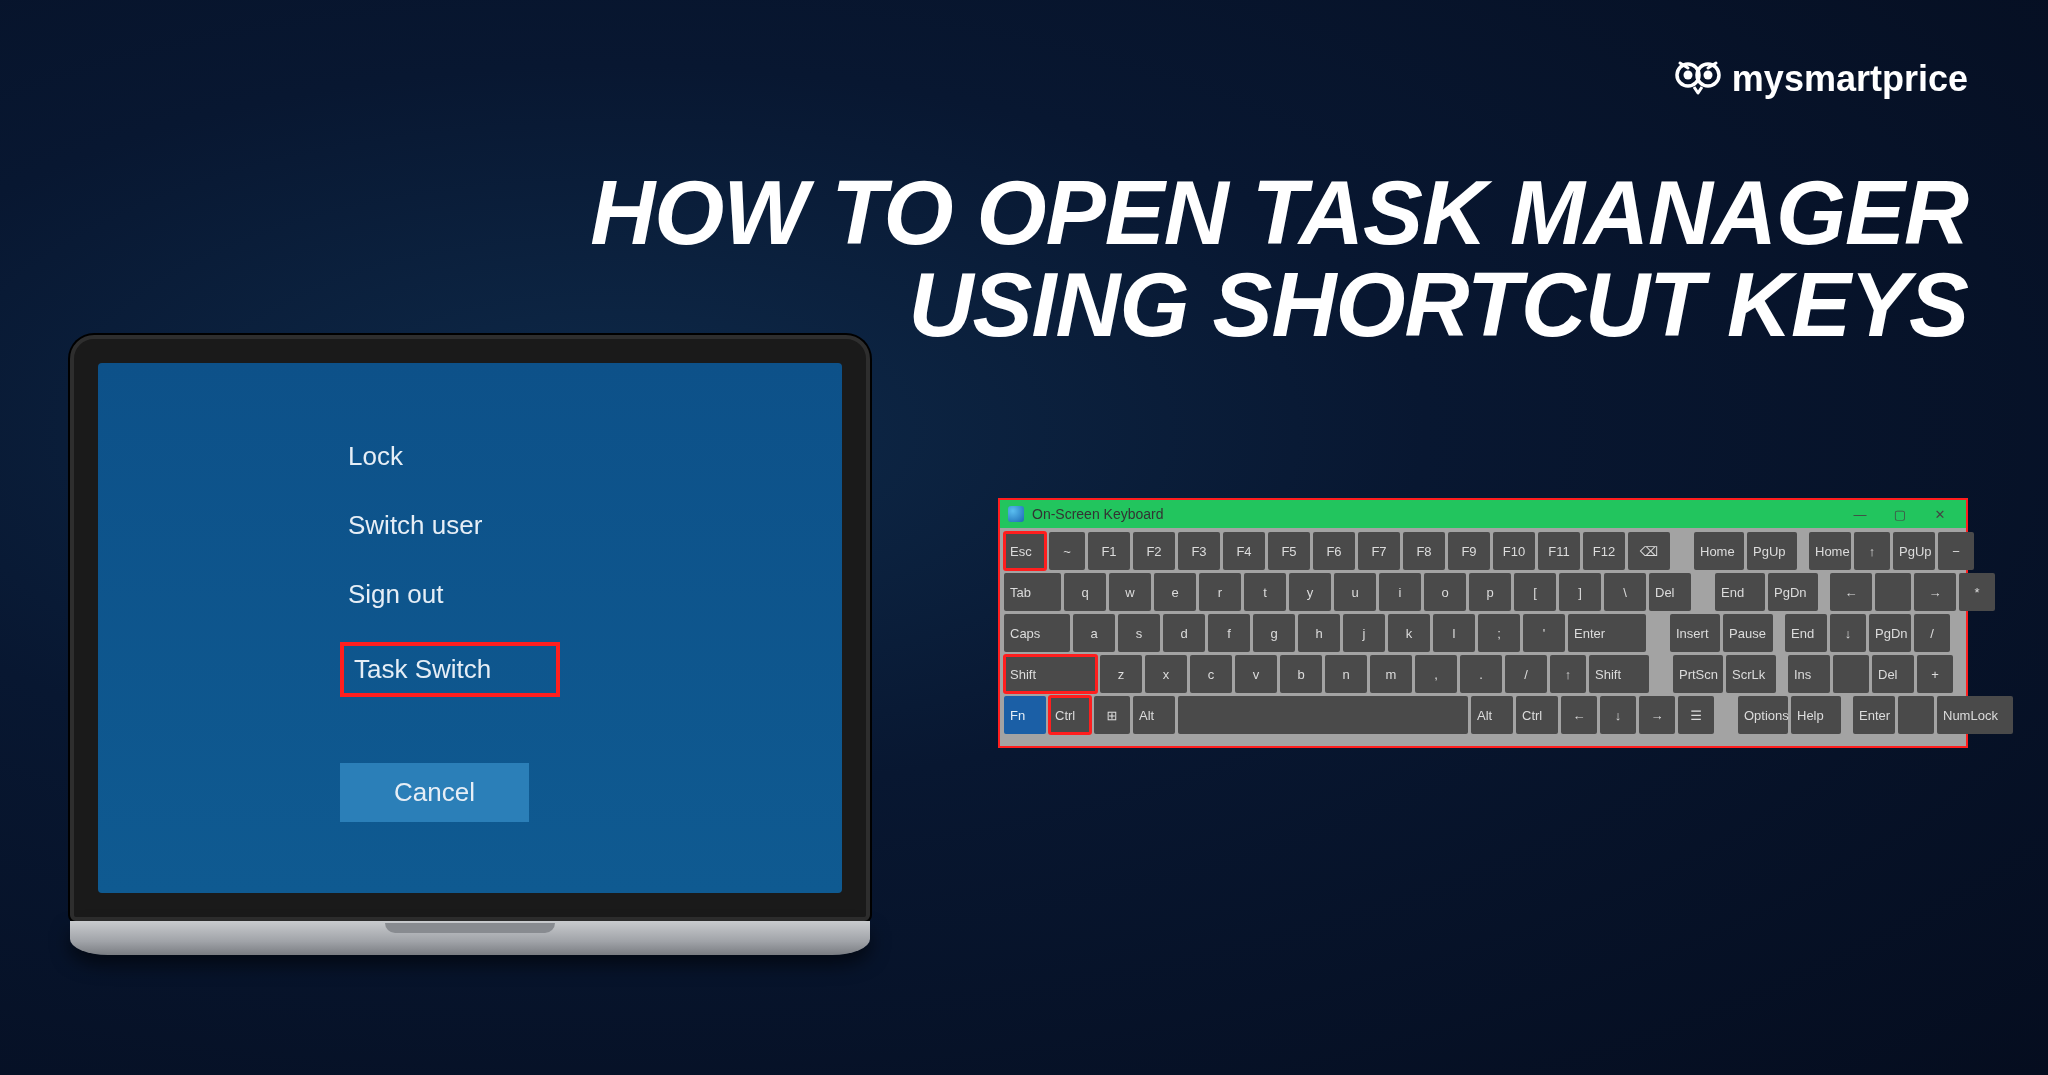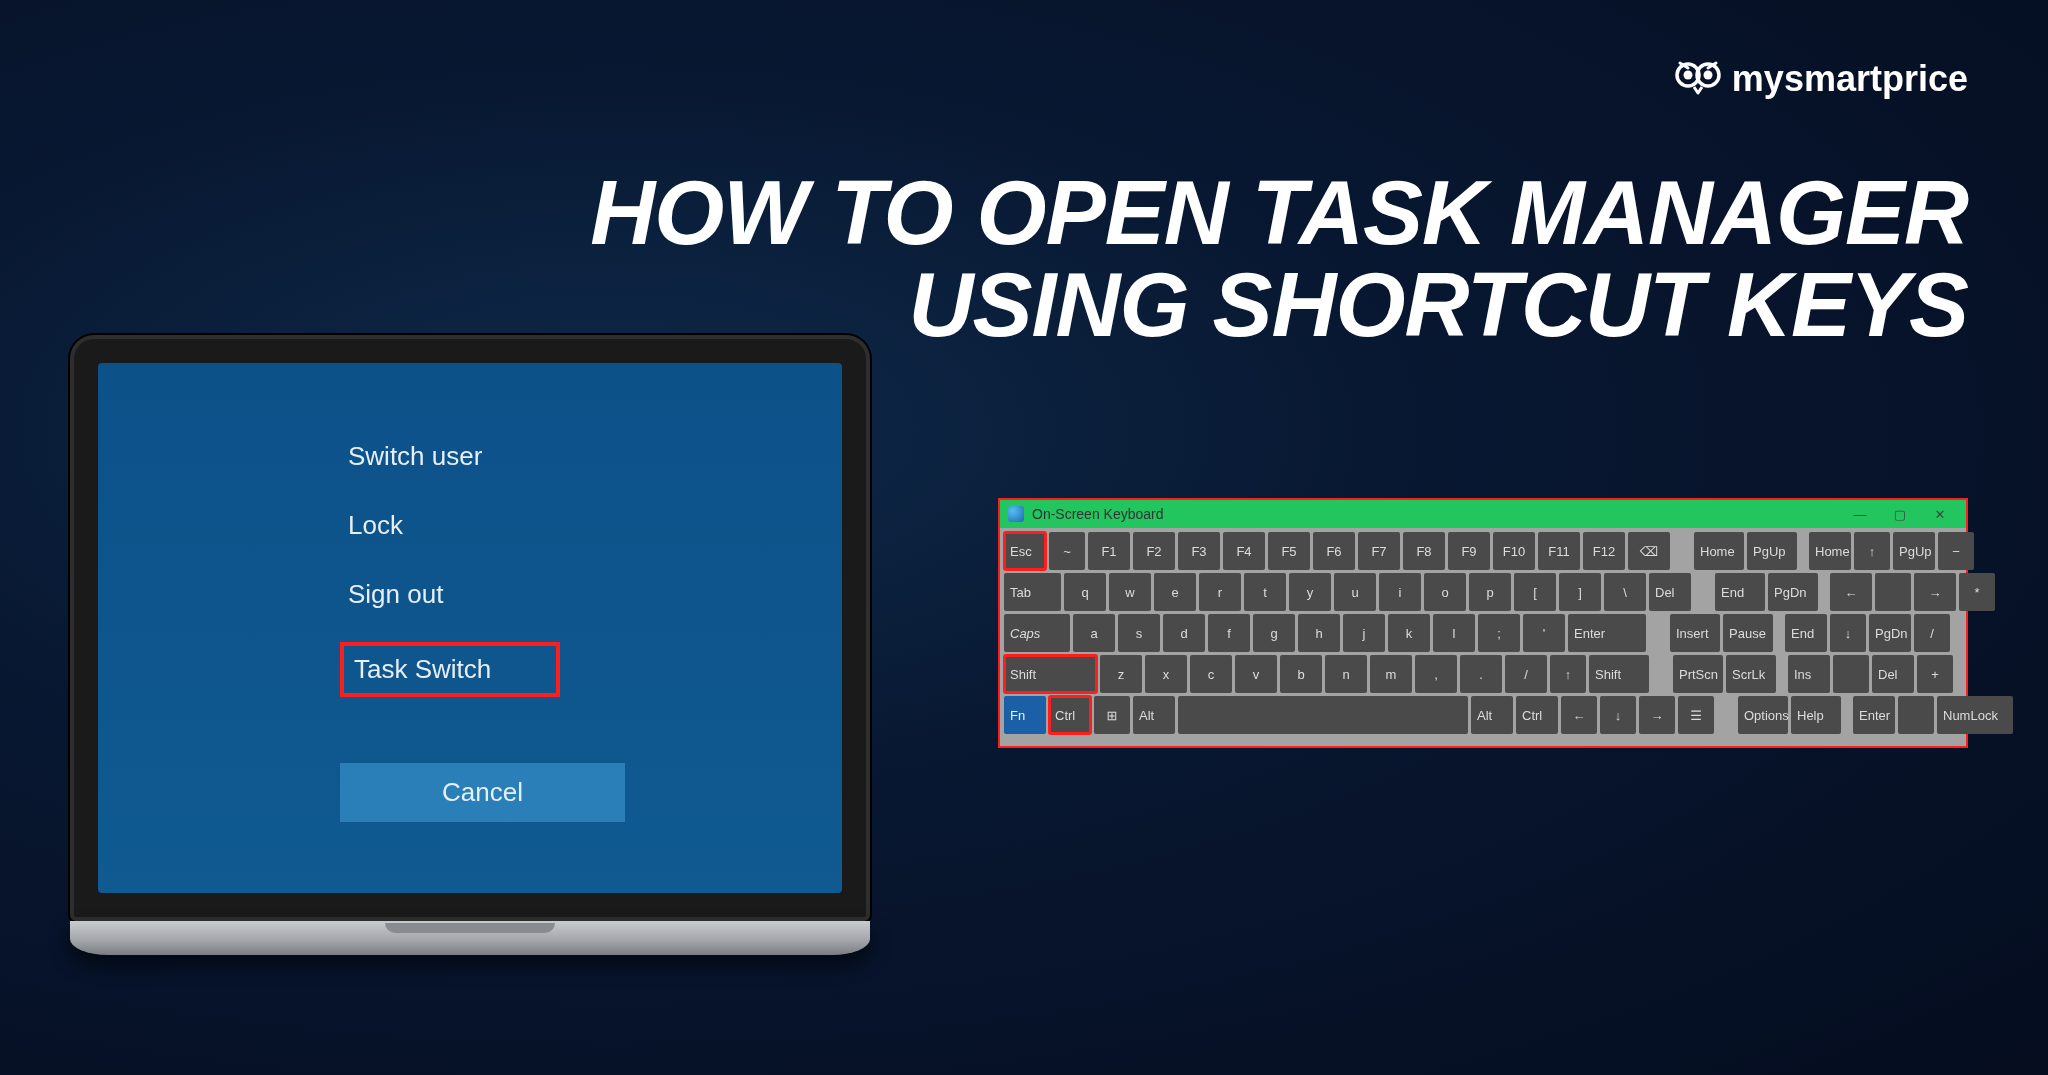--- a/index.html
+++ b/index.html
@@ -88,21 +88,21 @@
 .menu-item.highlight {
   border: 4px solid #ff1e1e;
   padding: 8px 10px;
   width: 220px;
 }
 .cancel-btn {
   margin-top: 40px;
   background: #2b7fb8;
   color: #e6eef6;
   font-size: 26px;
-  padding: 14px 102px;
+  padding: 14px 54px;
   border: none;
 }
 .laptop-base {
   height: 34px;
   background: linear-gradient(#c9cbce, #a0a3a8 60%, #7a7d82);
   border-radius: 0 0 38px 38px / 0 0 16px 16px;
   position: relative;
   box-shadow: 0 10px 18px rgba(0,0,0,.55);
 }
 .laptop-base::before {
@@ -173,21 +173,21 @@
 }
 .key.center { justify-content: center; }
 .key.fn { background: #1b5fa6; color: #e6eef6; }
 .key.hl { outline: 3px solid #ff1e1e; outline-offset: -2px; }
 
 .w36  { width: 36px; }
 .w42  { width: 42px; }
 .w50  { width: 50px; }
 .w57  { width: 57px; }
 .w60  { width: 60px; }
-.w66  { width: 66px; font-style: italic; }
+.w66  { width: 66px; }
 .w76  { width: 76px; }
 .w78  { width: 78px; }
 .w93  { width: 93px; }
 .w290 { width: 290px; }
 
 .gap   { width: 18px; height: 38px; flex: 0 0 auto; }
 .gap-s { width: 6px;  height: 38px; flex: 0 0 auto; }
 
 </style>
 </head>
@@ -210,22 +210,22 @@
 
 <div class="headline">
   <span class="line">HOW TO OPEN TASK MANAGER</span>
   <span class="line">USING SHORTCUT KEYS</span>
 </div>
 
 <div class="laptop">
   <div class="laptop-body">
     <div class="laptop-screen">
       <div class="ctrl-alt-del-menu">
+        <div class="menu-item">Lock</div>
         <div class="menu-item">Switch user</div>
-        <div class="menu-item">Lock</div>
         <div class="menu-item">Sign out</div>
         <div class="menu-item highlight">Task Switch</div>
         <button class="cancel-btn">Cancel</button>
       </div>
     </div>
   </div>
   <div class="laptop-base"></div>
 </div>
 
 <div class="osk-window">

